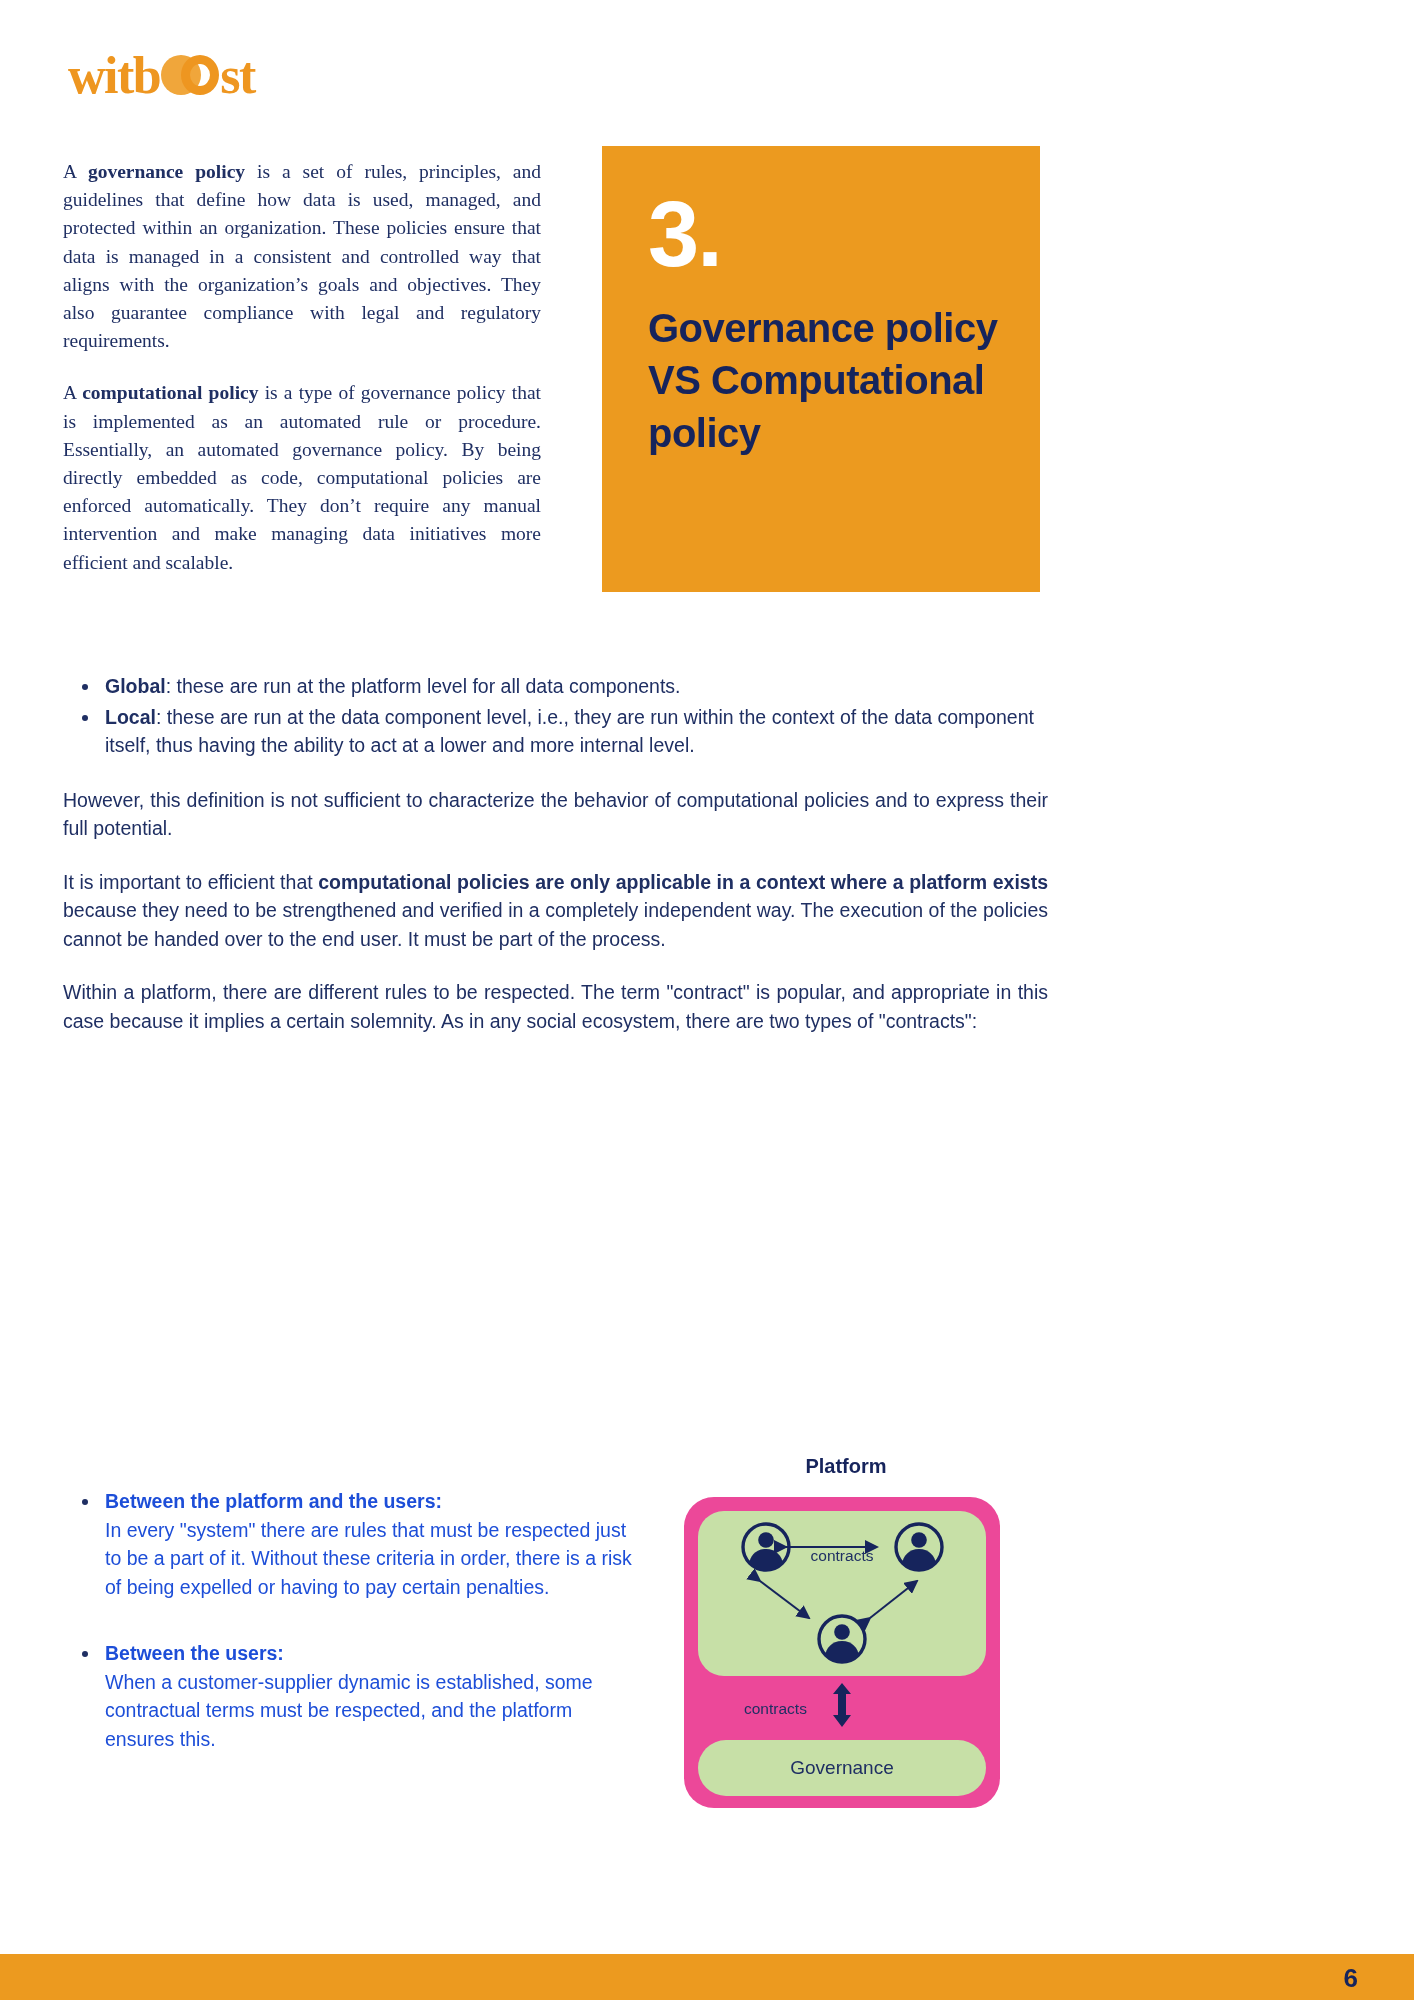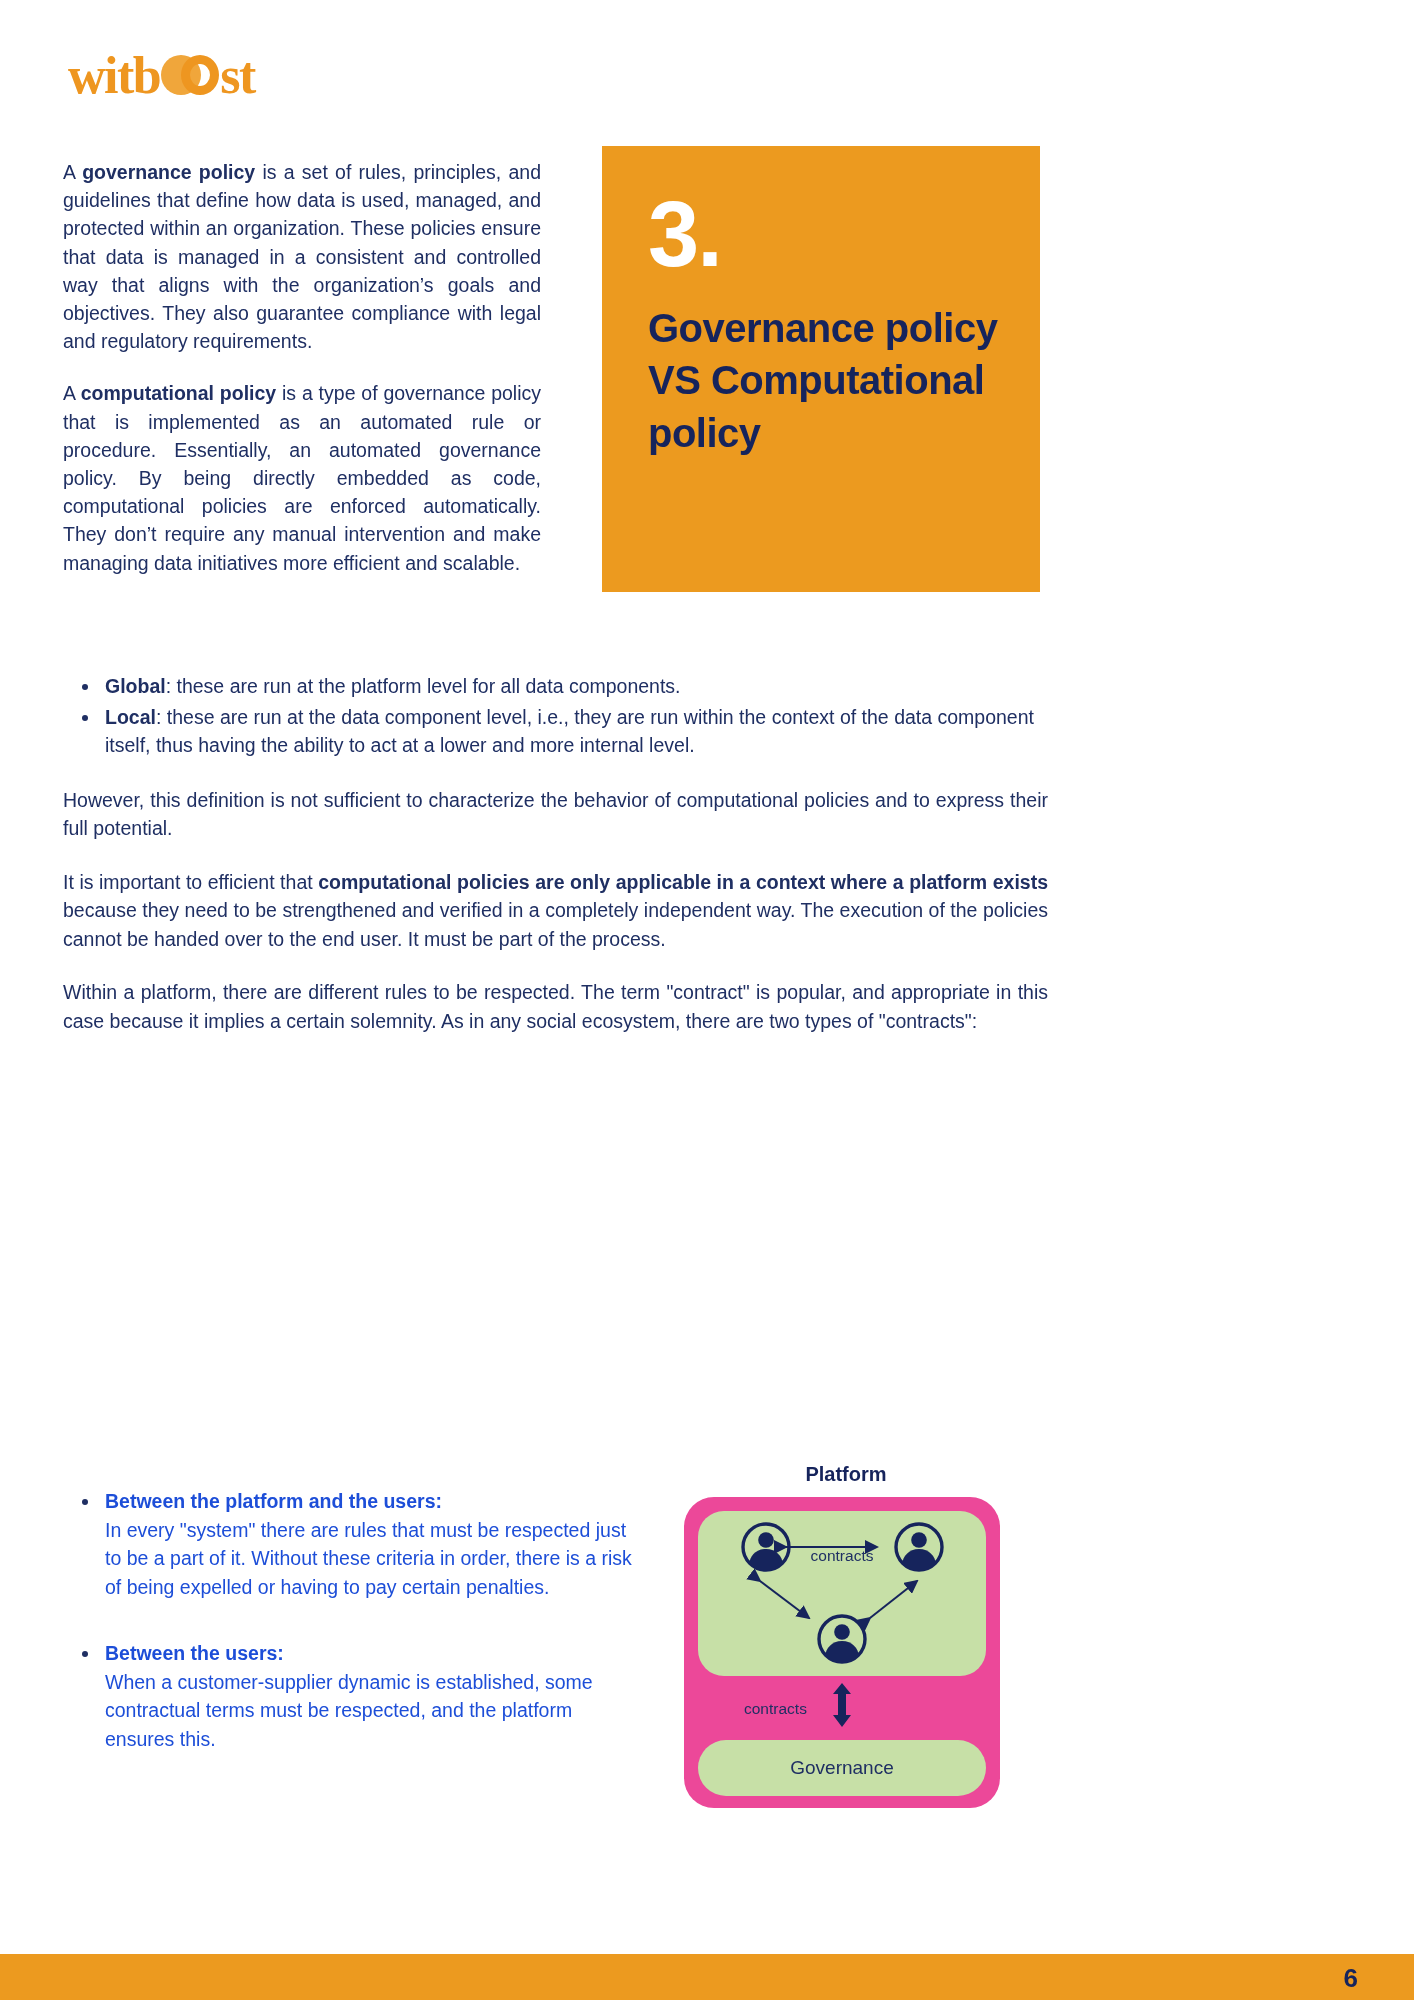--- a/index.html
+++ b/index.html
@@ -66,21 +66,21 @@
   .intro-col {
     position: absolute;
     left: 63px;
     top: 158px;
     width: 478px;
     font-size: 19.5px;
     line-height: 28.2px;
     text-align: justify;
     color: #1f2f63;
   }
-  .intro-col p { margin-bottom: 24px; }
+  .intro-col p { margin-bottom: 24px; font-family: Liberation Serif, serif; }
   .intro-col p:last-child { margin-bottom: 0; }
   .intro-col b { font-weight: bold; }
 
   
   .hero-box {
     position: absolute;
     left: 602px;
     top: 146px;
     width: 438px;
     height: 446px;
@@ -171,21 +171,21 @@
   .diagram {
     position: absolute;
     left: 676px;
     top: 1455px;
     width: 340px;
     height: 0;
   }
   .diag-title {
     position: absolute;
     left: 0;
-    top: 8px;
+    top: 0;
     width: 340px;
     text-align: center;
     font-size: 20px;
     font-weight: bold;
     color: #16245c;
   }
   .outer-box {
     position: absolute;
     left: 8px;
     top: 42px;

